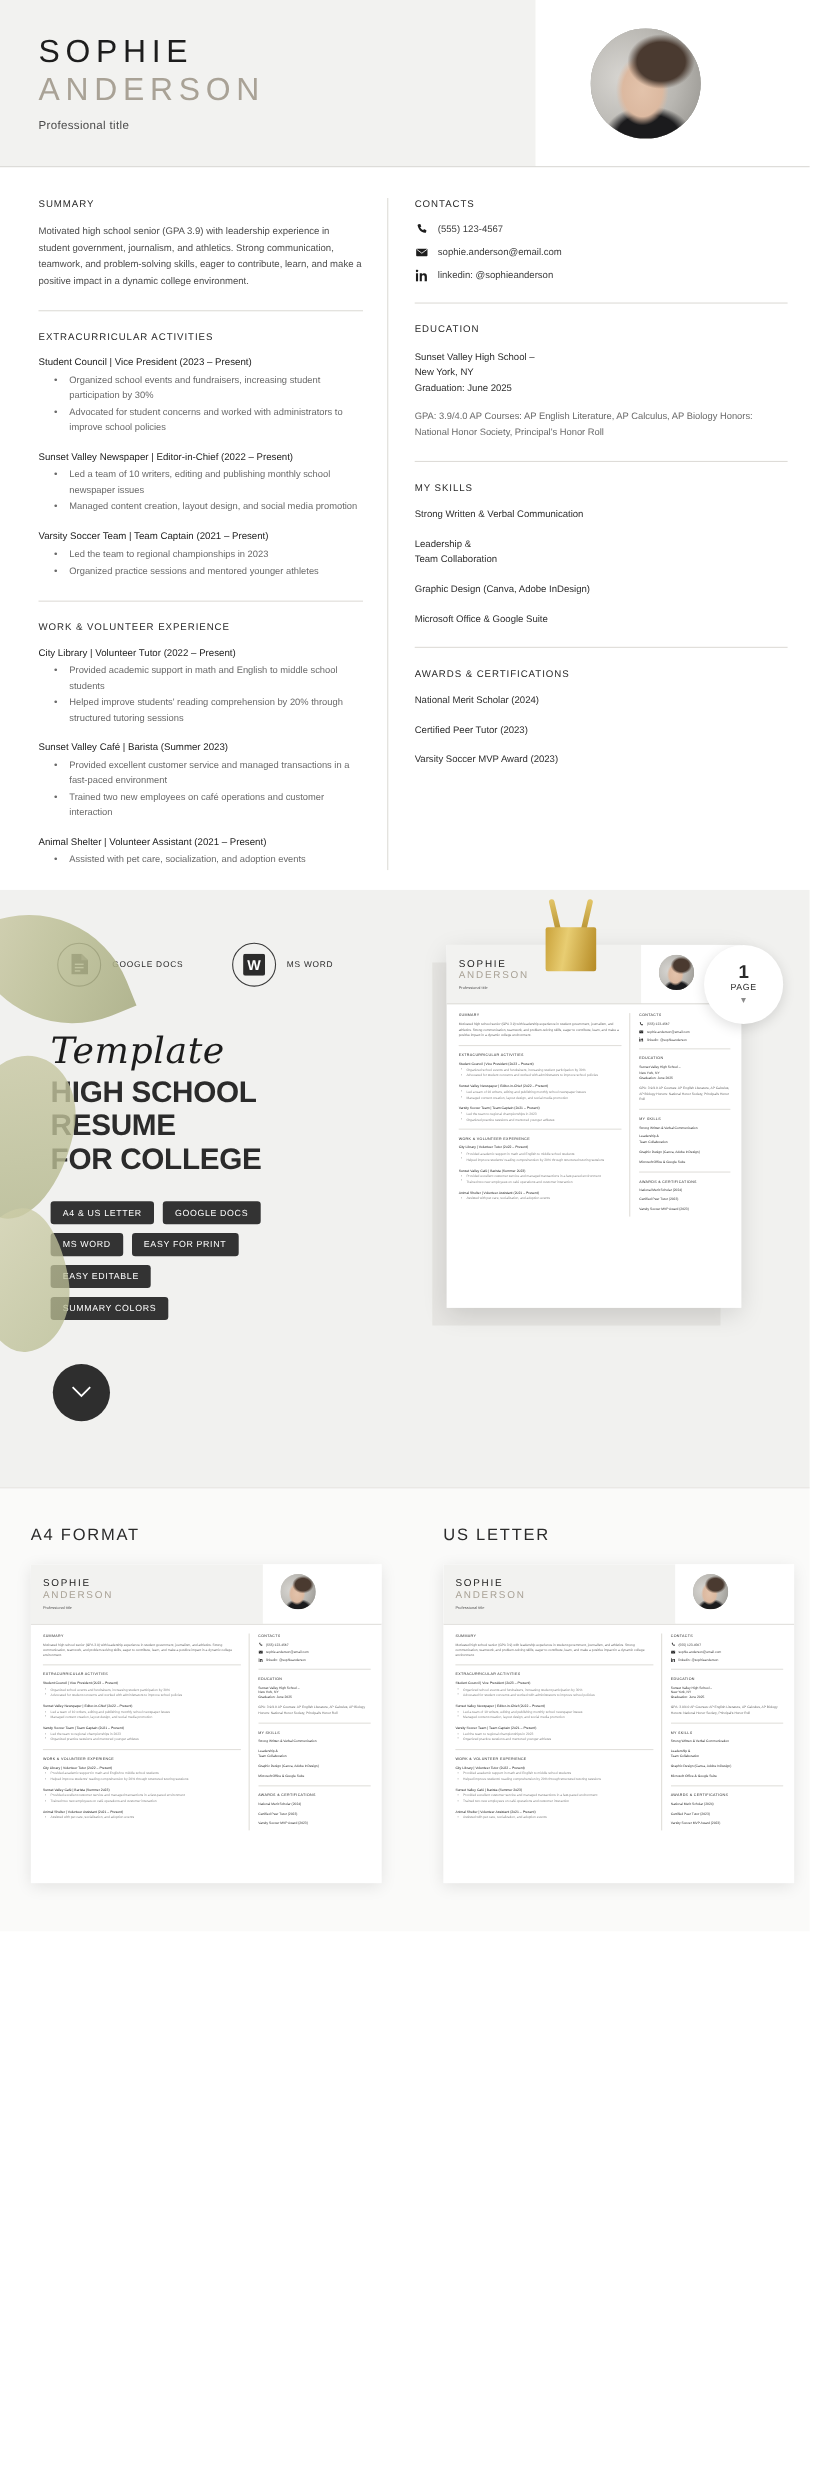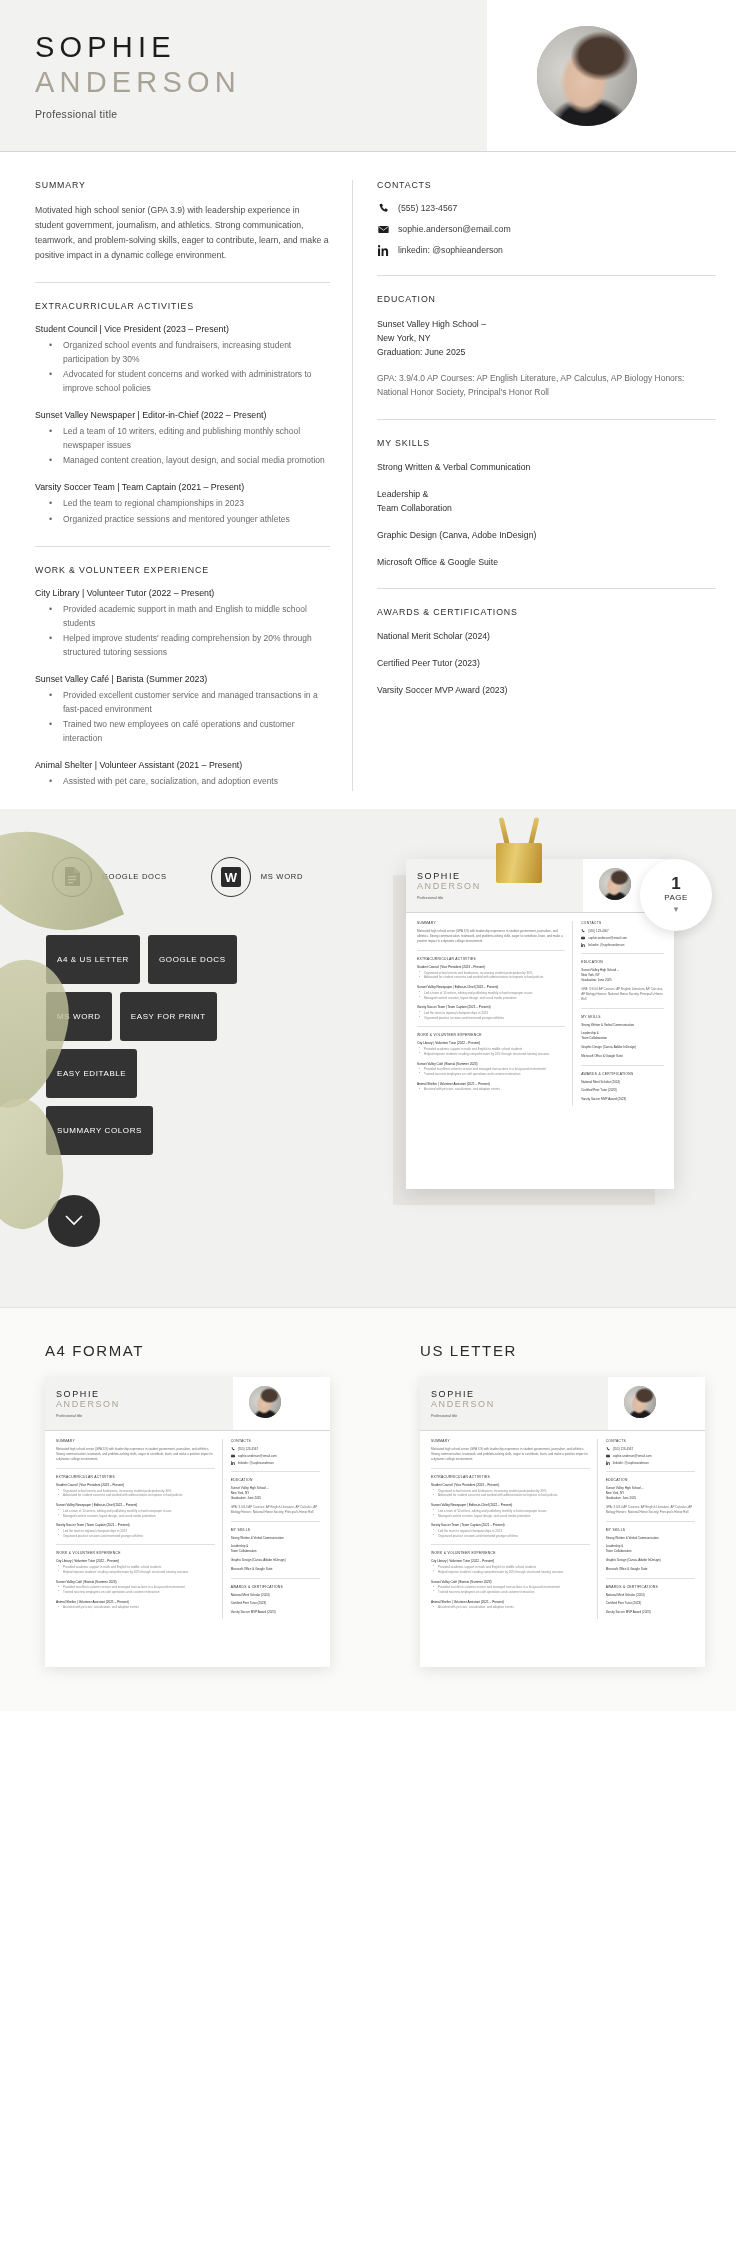--- a/index.html
+++ b/index.html
@@ -121,21 +121,21 @@
     font-family: "DejaVu Serif", serif; font-style: italic; font-size: 33px;
     color: #1d1d1d; font-weight: 400; letter-spacing: .5px; margin-bottom: 4px;
   }
   .big-title {
     font-size: 27px; line-height: 1.14; font-weight: 700; letter-spacing: -.3px;
     color: #2b2b2b; text-transform: uppercase;
   }
   .feature-tags { display: flex; flex-wrap: wrap; gap: 8px; width: 250px; margin-top: 22px; padding-left: 46px; }
   .tag {
     background: #333333; color: #ffffff; font-size: 8px; letter-spacing: .6px;
-    padding: 20px 11px; border-radius: 3px; white-space: nowrap;
+    padding: 6px 11px; border-radius: 3px; white-space: nowrap;
   }
   .scroll-circle {
     width: 52px; height: 52px; border-radius: 50%; background: #2e2e2e;
     display: flex; align-items: center; justify-content: center;
     margin: 40px 0 0 48px; color: #fff;
   }
 
   
   .mock-wrap { position: absolute; right: 44px; top: 50px; width: 300px; }
   .mock-sheet-back {
@@ -168,21 +168,21 @@
   }
   .page-badge .num { font-size: 17px; font-weight: 700; color: #2b2b2b; line-height: 1; }
   .page-badge .lbl { font-size: 8px; font-weight: 400; letter-spacing: .5px; color: #2b2b2b; margin-top: 1px; }
   .page-badge .chev { margin-top: 2px; color: #8a8a8a; font-size: 9px; }
 
   
   .formats {
     width: 750px; background: #fafaf9; padding: 34px 0 44px 0;
     border-top: 1px solid #e4e2de; display: flex;
   }
-  .fmt-col { flex: 1; padding: 0 45px; }
+  .fmt-col { flex: 1; padding: 0 28px; }
   .fmt-title {
     font-size: 15px; letter-spacing: 1.6px; color: #2b2b2b; font-weight: 400;
     text-transform: uppercase; margin-bottom: 18px;
   }
   .fmt-sheet { background: #ffffff; box-shadow: 0 3px 14px rgba(0,0,0,.10); }
 
   
   .mini { background:#fff; font-size: 3px; }
   .mini-head { display:flex; border-bottom:1px solid #d8d6d2; }
   .mini-head-l { background:#f2f2f0; flex:0 0 66%; padding:12px 0 12px 11px; }
@@ -387,20 +387,26 @@
           <svg width="20" height="20" viewBox="0 0 20 20">
             <rect x="0" y="0" width="20" height="20" rx="2" fill="#2b2b2b"></rect>
             <text x="10" y="15" font-family="Liberation Sans, sans-serif" font-size="13" font-weight="700" fill="#fff" text-anchor="middle">W</text>
           </svg>
         </div>
         <div class="fb-label">MS
 WORD</div>
       </div>
     </div>
 
+    <div class="promo-title-wrap">
+      <div class="script">Template</div>
+      <div class="big-title">HIGH SCHOOL</div>
+      <div class="big-title">RESUME</div>
+      <div class="big-title">FOR COLLEGE</div>
+    </div>
 
     <div class="feature-tags" id="tag-list">
         <div class="tag">A4 &amp; US LETTER</div>
         <div class="tag">GOOGLE DOCS</div>
         <div class="tag">MS WORD</div>
         <div class="tag">EASY FOR PRINT</div>
         <div class="tag">EASY EDITABLE</div>
         <div class="tag">SUMMARY COLORS</div>
       </div>
 

